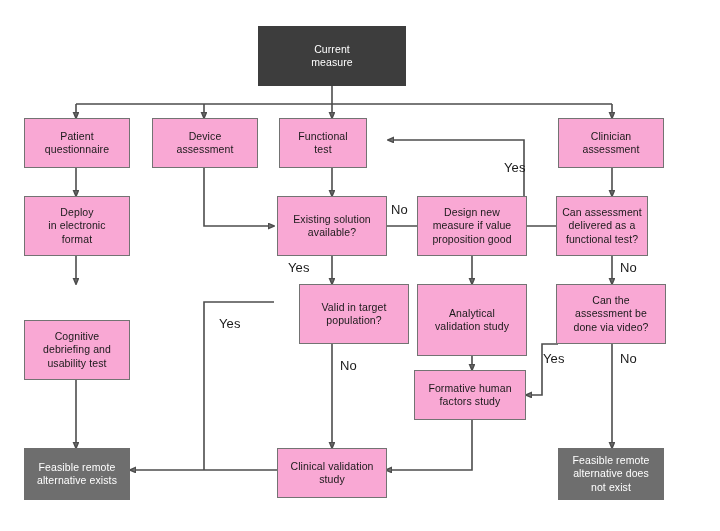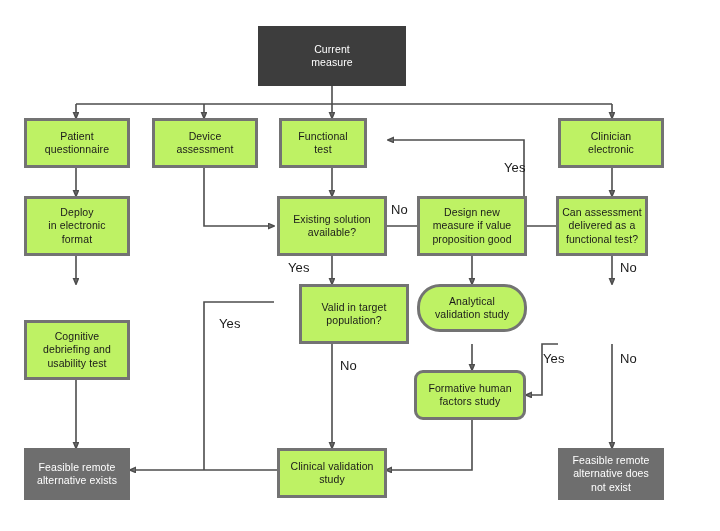--- a/index.html
+++ b/index.html
@@ -18,22 +18,22 @@
   .node {
     position: absolute;
     box-sizing: border-box;
     display: flex;
     align-items: center;
     justify-content: center;
     text-align: center;
     font-size: 10.5px;
     line-height: 1.28;
     color: #1a1a1a;
-    background: #bef264;
-    border: 3px solid #737373;
+    background: #f9a8d4;
+    border: 1px solid #737373;
     padding: 2px 3px;
     white-space: pre-line;
     letter-spacing: 0.1px;
   }
   .node.dark-strong {
     background: #3d3d3d;
     border: 1px solid #3d3d3d;
     color: #ffffff;
   }
   .node.dark-soft {
@@ -122,21 +122,21 @@
   <div class="node" style="left:24px; top:118px; width:106px; height:50px;">Patient
 questionnaire</div>
 
   <div class="node" style="left:152px; top:118px; width:106px; height:50px;">Device
 assessment</div>
 
   <div class="node" style="left:279px; top:118px; width:88px; height:50px;">Functional
 test</div>
 
   <div class="node" style="left:558px; top:118px; width:106px; height:50px;">Clinician
-electronic</div>
+assessment</div>
 
   <div class="node" style="left:24px; top:196px; width:106px; height:60px;">Deploy
 in electronic
 format</div>
 
   <div class="node" style="left:24px; top:284px; width:106px; height:60px;margin-top:36px;">Cognitive
 debriefing and
 usability test</div>
 
   <div class="node" style="left:417px; top:196px; width:110px; height:60px;">Design new
@@ -146,25 +146,28 @@
   <div class="node" style="left:277px; top:196px; width:110px; height:60px;">Existing solution
 available?</div>
 
   <div class="node" style="left:556px; top:196px; width:92px; height:60px;">Can assessment
 delivered as a
 functional test?</div>
 
   <div class="node" style="left:277px; top:284px; width:110px; height:60px;margin-left:22px;">Valid in target
 population?</div>
 
-  <div class="node" style="left:417px; top:284px; width:110px; height:48px;border-radius:23px;">Analytical
+  <div class="node" style="left:417px; top:284px; width:110px; height:72px;">Analytical
 validation study</div>
 
+  <div class="node" style="left:556px; top:284px; width:110px; height:60px;">Can the
+assessment be
+done via video?</div>
 
-  <div class="node" style="left:414px; top:370px; width:112px; height:50px;border-radius:9px;">Formative human
+  <div class="node" style="left:414px; top:370px; width:112px; height:50px;">Formative human
 factors study</div>
 
   <div class="node" style="left:277px; top:448px; width:110px; height:50px;">Clinical validation
 study</div>
 
   <div class="node dark-soft" style="left:24px; top:448px; width:106px; height:52px;">Feasible remote
 alternative exists</div>
 
   <div class="node dark-soft" style="left:558px; top:448px; width:106px; height:52px;">Feasible remote
 alternative does

